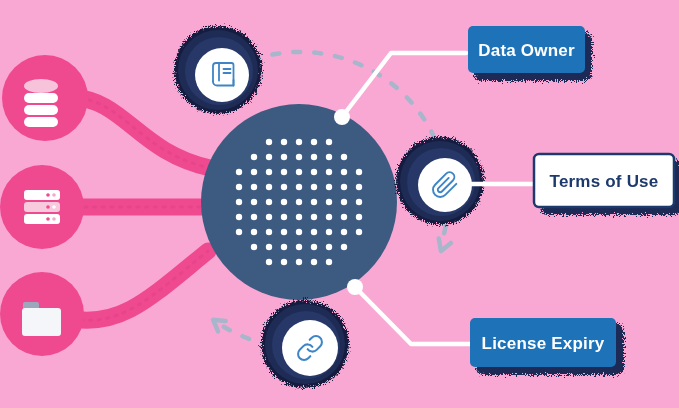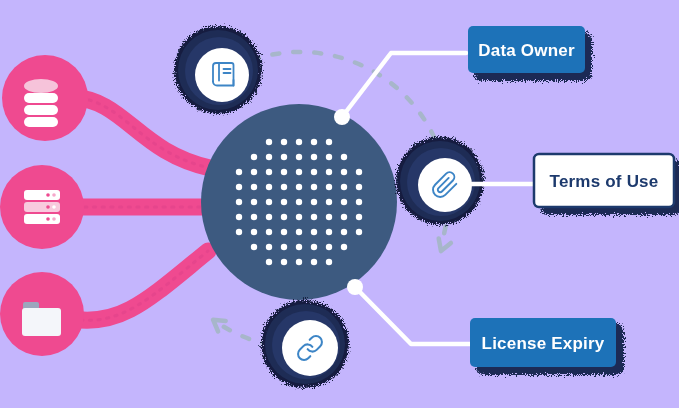--- a/index.html
+++ b/index.html
@@ -1,16 +1,16 @@
 <!DOCTYPE html>
 <html><head>
 <meta charset="utf-8">
 <style>
   html,body{margin:0;padding:0;background:#ffffff;}
-  .stage{position:relative;width:679px;height:408px;overflow:hidden;background:#c4b5fd;text-align:right;}
+  .stage{position:relative;width:679px;height:408px;overflow:hidden;background:#f9a8d4;text-align:right;}
   svg{position:absolute;inset:0;display:block;}
   text.box-label{
     font-family:"Liberation Sans",sans-serif;
     font-weight:bold;
     font-size:17px;
     letter-spacing:.2px;
   }
   .label-white{fill:#ffffff;}
   .label-navy{fill:#1d3a6d;}
 </style>

